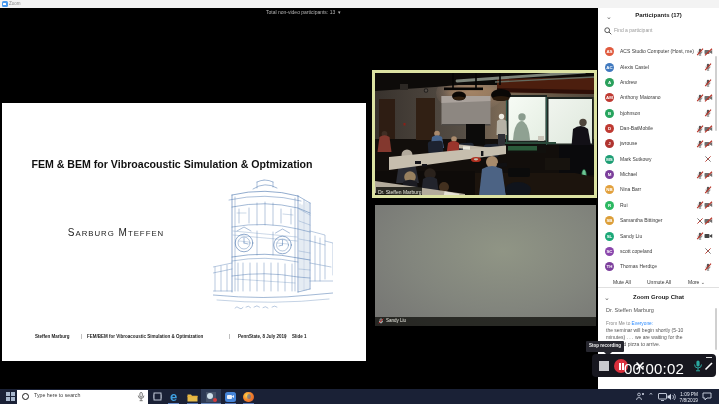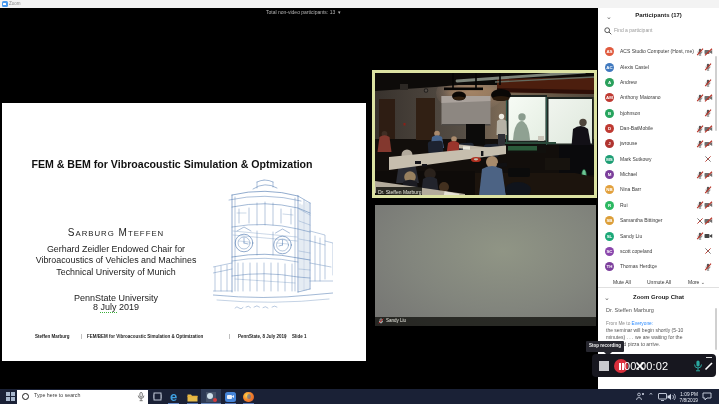--- a/index.html
+++ b/index.html
@@ -15,22 +15,20 @@
   <div class="abs" style="left:0;top:0;width:719px;height:8px;background:#f3f3f3;"></div>
   <div class="abs" style="left:2px;top:1px;width:5.5px;height:5.5px;border-radius:1.5px;background:#4a9aef;"></div>
   <div class="abs" style="left:3.4px;top:2.6px;width:2.6px;height:2.2px;border-radius:0.5px;background:#fff;"></div>
   <div class="abs s" style="left:9px;top:1px;font-size:9px;color:#8a8a8a;">Zoom</div>
 
   <div class="abs s" style="left:266px;top:9px;font-size:10px;color:#b4b4b4;">Total non-video participants: 13&nbsp;&nbsp;▾</div>
 
   <div class="abs" style="left:2px;top:69px;width:364px;height:258px;background:#fff;margin-top:34px;">
     <div class="abs" style="left:0;top:54.5px;width:340px;text-align:center;font-size:10.6px;font-weight:bold;color:#111;">FEM &amp; BEM for Vibroacoustic Simulation &amp; Optmization</div>
     <div class="abs" style="left:0;top:124px;width:228px;text-align:center;font-size:10px;color:#222;letter-spacing:1px;">S<span style="font-size:7.8px;">ARBURG</span> M<span style="font-size:7.8px;">TEFFEN</span></div>
-    <div class="abs" style="left:0px;top:140.5px;width:228px;text-align:center;font-size:8.9px;color:#222;line-height:11.8px;">Gerhard Zeidler Endowed Chair for<br>Vibroacoustics of Vehicles and Machines<br>Technical University of Munich</div>
-    <div class="abs" style="left:0px;top:190.5px;width:228px;text-align:center;font-size:9px;color:#222;line-height:9.8px;">PennState University<br>8 <span style="border-bottom:1.5px dotted #3ab03a;">July</span> 2019</div>
 
     <div class="abs s" style="left:33px;top:231px;font-size:9px;color:#222;font-weight:bold;">Steffen Marburg</div>
     <div class="abs s" style="left:78.5px;top:231px;font-size:9px;color:#555;">|</div>
     <div class="abs s" style="left:85px;top:231px;font-size:9px;color:#222;font-weight:bold;">FEM/BEM for Vibroacoustic Simulation &amp; Optimization</div>
     <div class="abs s" style="left:227px;top:231px;font-size:9px;color:#555;">|</div>
     <div class="abs s" style="left:236px;top:231px;font-size:9px;color:#222;font-weight:bold;">PennState, 8 July 2019</div>
     <div class="abs s" style="left:283px;top:231px;font-size:9px;color:#555;">|</div>
     <div class="abs s" style="left:290px;top:231px;font-size:9px;color:#222;font-weight:bold;">Slide 1</div>
 
     <svg class="abs" style="left:211px;top:76px;" width="120" height="136" viewBox="0 0 120 136" fill="none" stroke="#3767a5" stroke-width="0.6" stroke-linecap="round" opacity="0.92">
@@ -473,21 +471,21 @@
   <div class="abs" style="left:604px;top:352px;width:0;height:0;border-left:4px solid transparent;border-right:4px solid transparent;border-top:4px solid #26262e;"></div>
 
   <div class="abs" style="left:592px;top:354px;width:124px;height:23px;background:#17171f;border-radius:4px;"></div>
   <div class="abs" style="left:599px;top:361px;width:10px;height:10px;background:#c9c9cd;"></div>
   <div class="abs" style="left:614px;top:359px;width:14px;height:14px;border-radius:50%;background:#d92f3c;"></div>
   <div class="abs" style="left:618.5px;top:362.5px;width:2px;height:7px;background:#fff;"></div>
   <div class="abs" style="left:622px;top:362.5px;width:2px;height:7px;background:#fff;"></div>
   <svg class="abs" style="left:635px;top:361px;" width="10" height="10" viewBox="0 0 10 10">
     <path d="M1.5 1.5 L8.5 8.5 M8.5 1.5 L1.5 8.5" stroke="#fff" stroke-width="1.6"></path>
   </svg>
-  <div class="abs" style="left:624px;top:360px;font-size:11px;color:#fff;letter-spacing:0.2px;">00:00:02</div>
+  <div class="abs" style="left:624px;top:360px;font-size:15px;color:#fff;letter-spacing:0.2px;">00:00:02</div>
   <svg class="abs" style="left:693px;top:359.5px;" width="10" height="12" viewBox="0 0 10 12">
     <rect x="3.4" y="0.5" width="3.2" height="6" rx="1.6" fill="#2aa8a0"></rect>
     <path d="M1.5 4.5 a3.5 3.5 0 0 0 7 0 M5 8 L5 10.5 M3 10.8 L7 10.8" stroke="#2aa8a0" stroke-width="1" fill="none"></path>
   </svg>
   <svg class="abs" style="left:704px;top:360.5px;" width="10" height="10" viewBox="0 0 10 10">
     <path d="M1.5 8.5 L8 2" stroke="#fff" stroke-width="1.6"></path>
   </svg>
   <div class="abs" style="left:706px;top:356.5px;width:6px;height:1.4px;background:#ddd;"></div>
 
   <div class="abs" style="left:0;top:389px;width:719px;height:15px;background:#1a2136;"></div>

